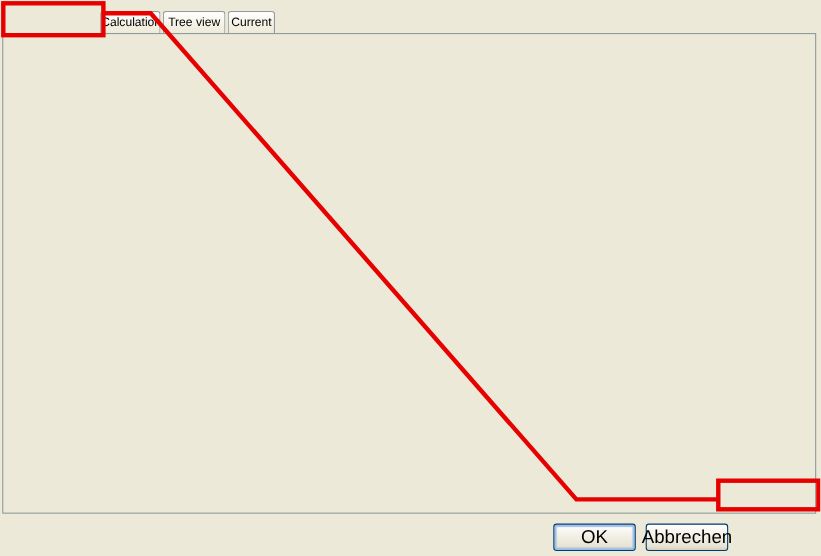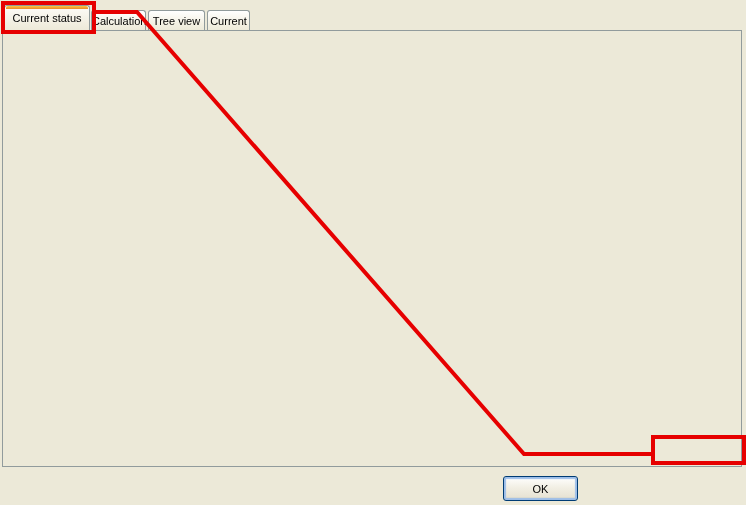--- a/index.html
+++ b/index.html
@@ -58,35 +58,31 @@
   .chk{position:absolute;width:13px;height:13px;box-sizing:border-box;border:1px solid #5579A7;background:#fff;}
   .chk.off{border-color:#BDBAAA;background:#F1EFE3;}
   .chk .mark{position:absolute;left:1px;top:-3px;color:#21A121;font-size:13px;font-weight:bold;}
   .radio{position:absolute;width:12px;height:12px;box-sizing:border-box;border:1px solid #7B9EBD;
          border-radius:50%;background:radial-gradient(#FFFFFF,#F0EEE4);}
   .radio .dot{position:absolute;left:3px;top:3px;width:4px;height:4px;border-radius:50%;background:#3DAE3D;}
 
   
   .btn{position:absolute;box-sizing:border-box;border:1px solid #003C74;border-radius:3px;
        background:linear-gradient(180deg,#FFFFFF,#F2EFE4 45%,#E8E4D5 85%,#D6CEBB);
-       font-family:"Liberation Sans",sans-serif;font-size:11px;text-align:center;
+       font-family:"Liberation Sans",sans-serif;font-size:17px;text-align:center;
        display:flex;align-items:center;justify-content:center;}
   .btn.def{box-shadow:inset 0 0 1px 2px #9DBEE8;}
 
   .annot{position:absolute;left:0;top:0;z-index:20;pointer-events:none;}
 </style>
 </head>
 <body>
 
 <div id="app">
 
-  <div class="tab active" style="left:4px;top:5px;width:86px;">
-    <span class="accent"></span>
-    <span>Current status</span>
-  </div>
   <div class="tab" style="left:91px;top:10px;width:55px;">
     <span>Calculation</span>
   </div>
   <div class="tab" style="left:148px;top:10px;width:57px;">
     <span>Tree view</span>
   </div>
   <div class="tab" style="left:207px;top:10px;width:43px;">
     <span>Current</span>
   </div>
 
@@ -310,20 +306,23 @@
     </div>
   </div>
 
   <button class="btn" style="left:659px;top:441px;width:81px;height:18px;">
       <span>Print...</span>
     </button>
 
   <button class="btn def" style="left:503px;top:476px;width:75px;height:25px;">
       <span>OK</span>
     </button>
+  <button class="btn" style="left:587px;top:476px;width:75px;height:25px;">
+      <span>Abbrechen</span>
+    </button>
 
   <svg class="annot" width="746" height="505" viewBox="0 0 746 505">
     <rect x="3" y="3" width="91" height="29" fill="none" stroke-width="4" stroke="#E60000"></rect>
     <polyline points="94,12 137,12 524,454 653,454" fill="none" stroke-width="4" stroke="#E60000"></polyline>
     <rect x="653" y="437" width="91" height="26" fill="none" stroke-width="4" stroke="#E60000"></rect>
   </svg>
 
 </div>
 
 </body></html>

